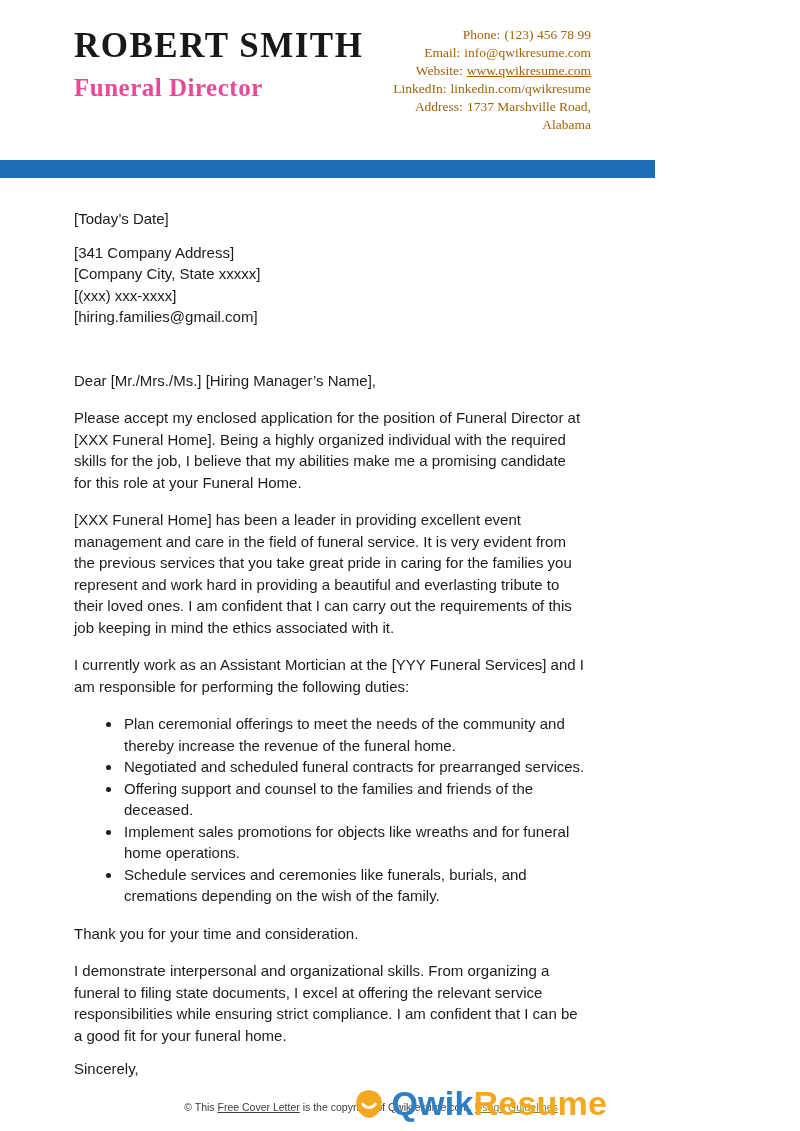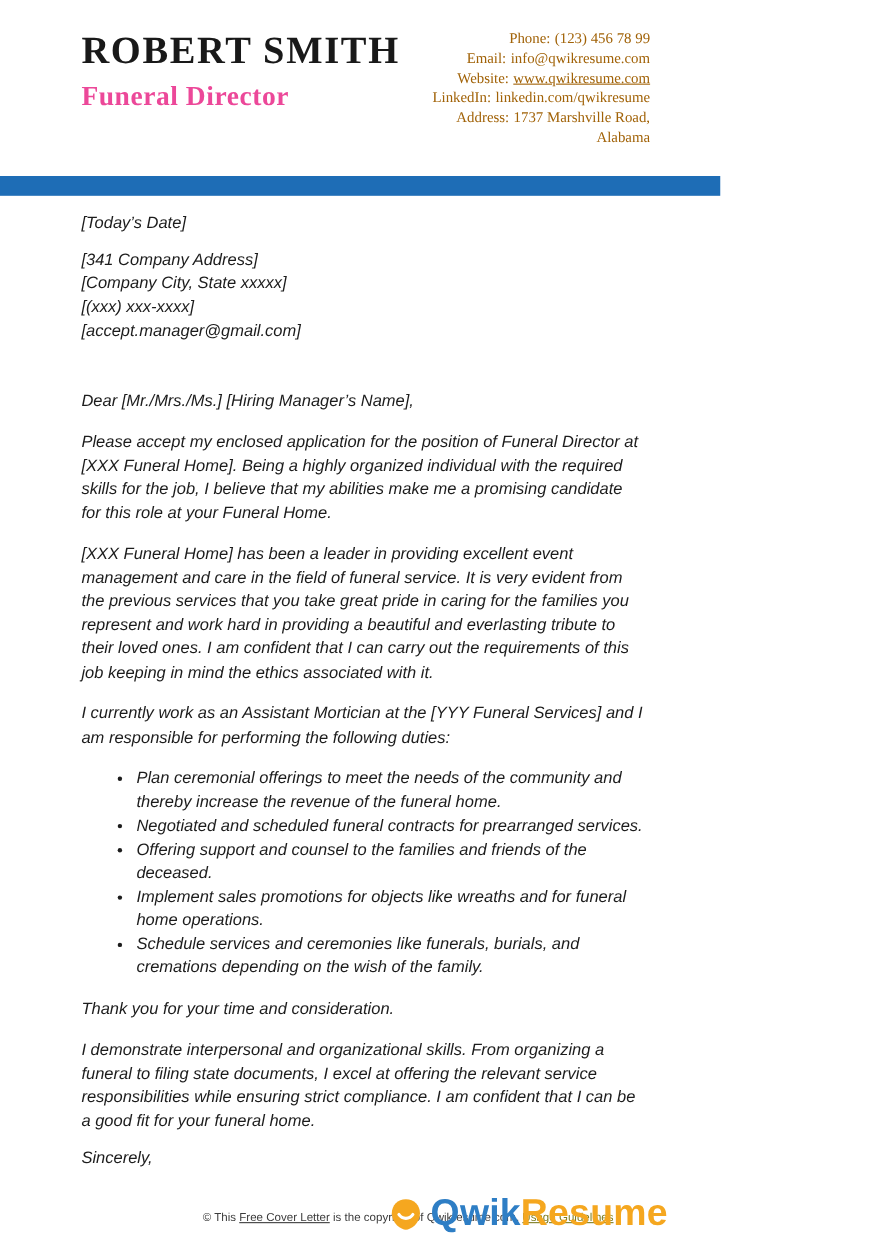--- a/index.html
+++ b/index.html
@@ -18,21 +18,21 @@
     font-family: "Liberation Serif", serif; font-weight: bold; font-size: 25px;
     color: #ec4899; margin-top: 8px; letter-spacing: 0.5px;
   }
   .contact {
     font-family: "Liberation Serif", serif; font-size: 13.5px; color: #a16207;
     text-align: right; line-height: 18px; white-space: nowrap;
   }
   .contact .val { margin-left: 4px; }
   .underline { text-decoration: underline; }
   .bar { height: 18px; background: #1e6db6; margin-top: 26px; }
-  .letter { padding: 12px 70px 0 74px; font-size: 15px; line-height: 21.5px; color: #1c1c1c; font-style: italic; }
+  .letter { padding: 28px 70px 0 74px; font-size: 15px; line-height: 21.5px; color: #1c1c1c; }
   .letter p { margin: 16px 0 0 0; }
   .letter p.date { margin-top: 2px; }
   .recipient { margin-top: 12px; }
   .recipient div { line-height: 21.5px; }
   .letter p.salutation { margin-top: 42px; }
   .duties { margin: 16px 0 0 0; padding-left: 48px; }
   .duties li { padding-left: 2px; line-height: 21.5px; }
   .signature-block { margin-top: 12px; line-height: 21.5px; }
   .copyright {
     position: absolute; left: 0; bottom: 18px; width: 742px; text-align: center;
@@ -79,21 +79,21 @@
 
   <div class="bar"></div>
 
   <div class="letter">
     <p class="date">[Today’s Date]</p>
 
     <div class="recipient">
       <div>[341 Company Address]</div>
       <div>[Company City, State xxxxx]</div>
       <div>[(xxx) xxx-xxxx]</div>
-      <div>[accept.manager@gmail.com]</div>
+      <div>[hiring.families@gmail.com]</div>
     </div>
 
     <p class="salutation">Dear [Mr./Mrs./Ms.] [Hiring Manager’s Name],</p>
 
     <p>Please accept my enclosed application for the position of Funeral Director at [XXX Funeral Home]. Being a highly organized individual with the required skills for the job, I believe that my abilities make me a promising candidate for this role at your Funeral Home.</p>
     <p>[XXX Funeral Home] has been a leader in providing excellent event management and care in the field of funeral service. It is very evident from the previous services that you take great pride in caring for the families you represent and work hard in providing a beautiful and everlasting tribute to their loved ones. I am confident that I can carry out the requirements of this job keeping in mind the ethics associated with it.</p>
     <p>I currently work as an Assistant Mortician at the [YYY Funeral Services] and I am responsible for performing the following duties:</p>
 
     <ul class="duties">
       <li>Plan ceremonial offerings to meet the needs of the community and thereby increase the revenue of the funeral home.</li>

